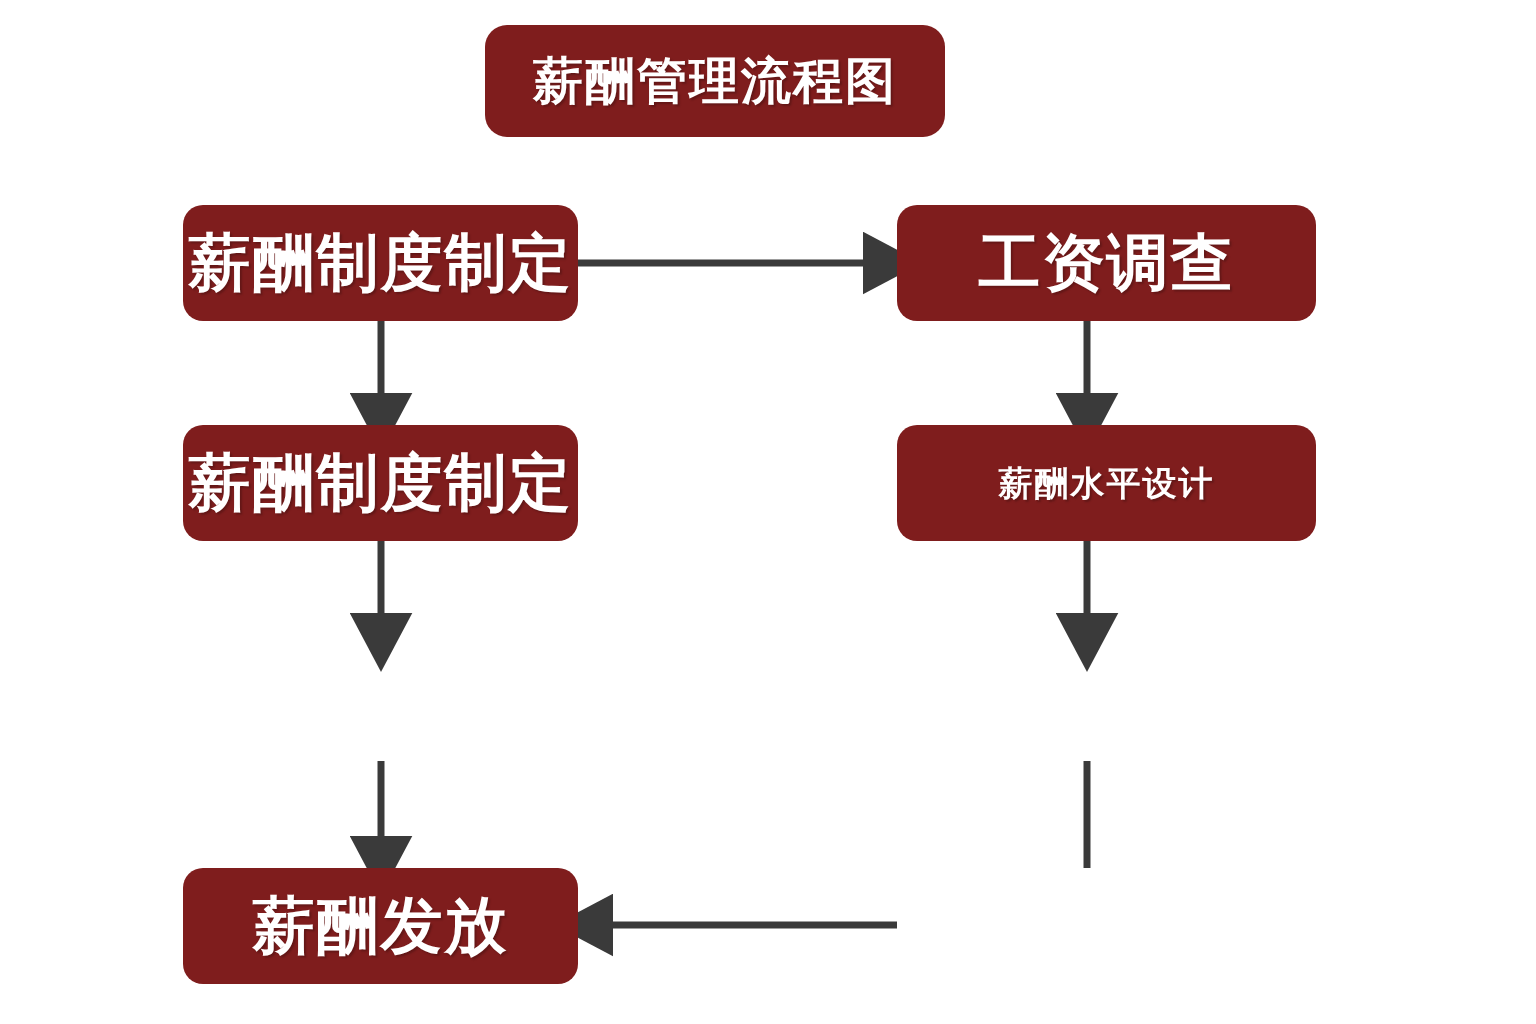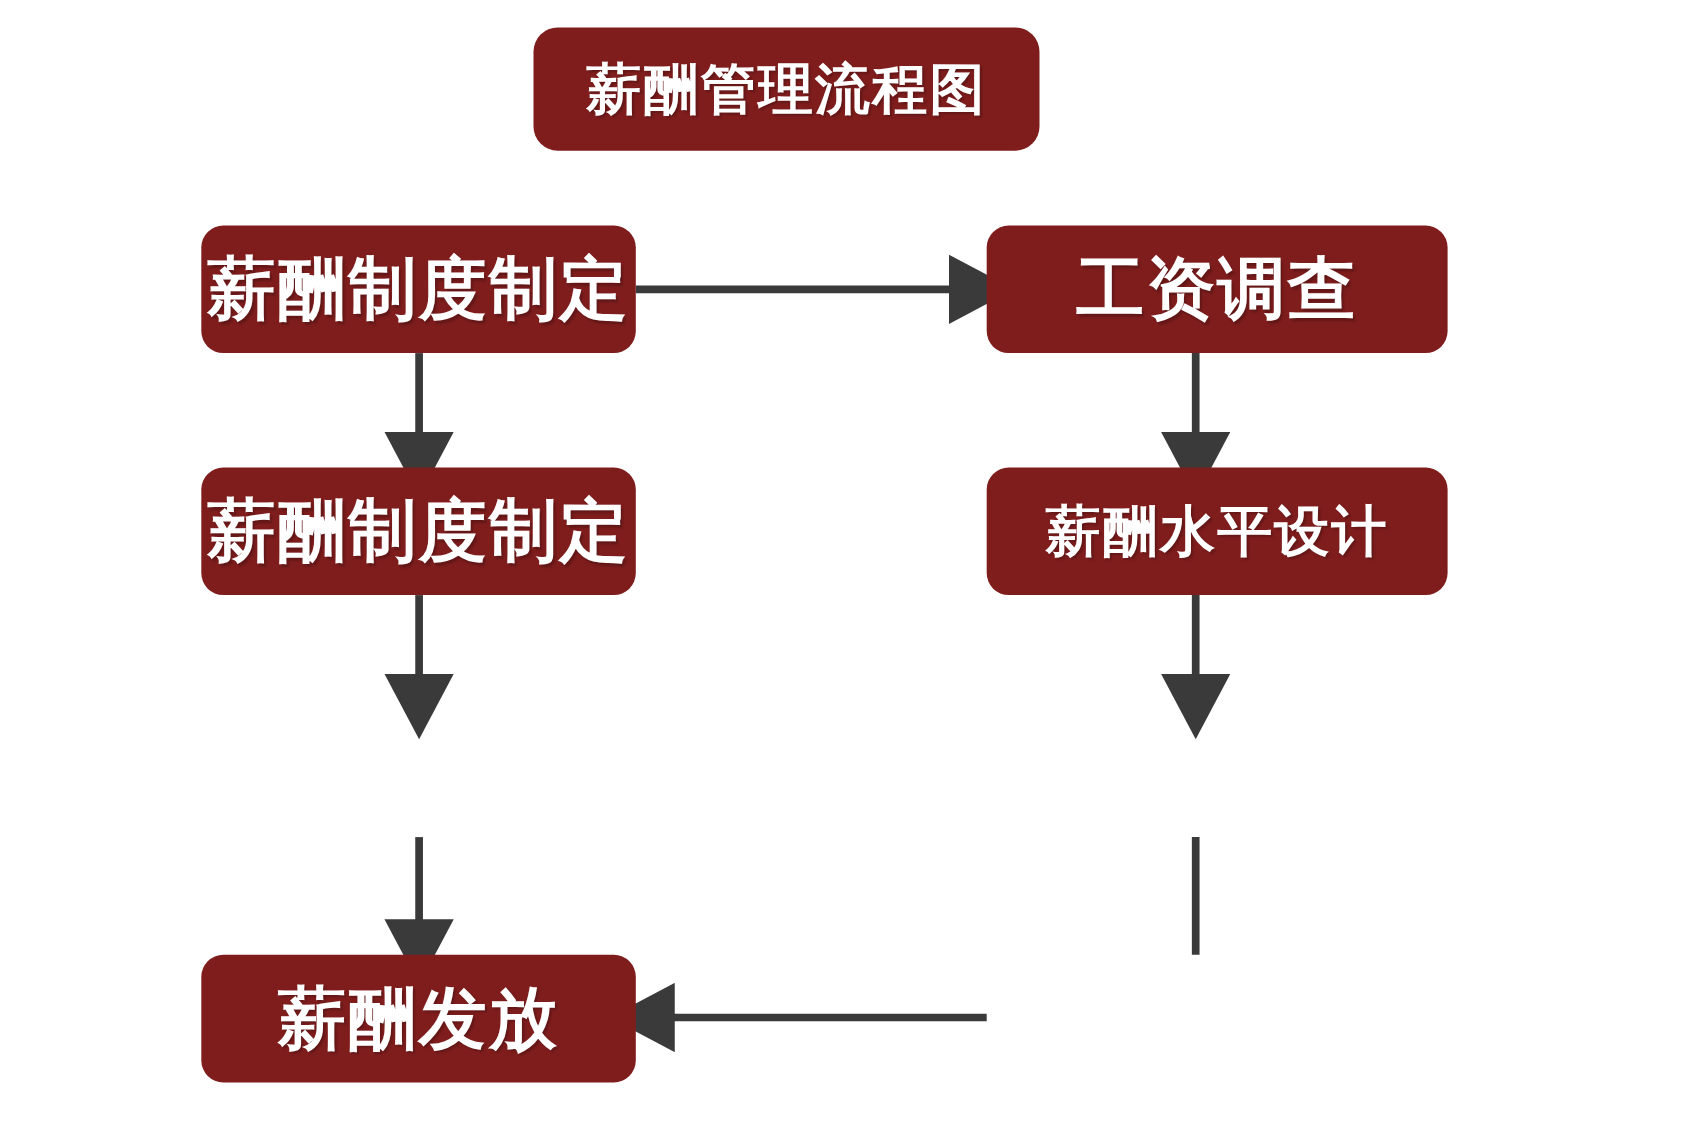--- a/index.html
+++ b/index.html
@@ -42,21 +42,21 @@
     font-size: 50px;
     border-radius: 22px;
   }
   .col-left  { left: 183px;  width: 395px; }
   .col-right { left: 897px;  width: 419px; }
   .row-1 { top: 205px; height: 116px; }
   .row-2 { top: 425px; height: 116px; }
   .row-3 { top: 645px; height: 116px; }
   .row-4 { top: 868px; height: 116px; }
   .node-label { font-size: 62px; }
-  .node-label-sm { font-size: 50px; }
+  .node-label-sm { font-size: 34px; }
 
   svg.edges {
     position: absolute;
     left: 0;
     top: 0;
     width: 1536px;
     height: 1024px;
     pointer-events: none;
   }
 </style>

